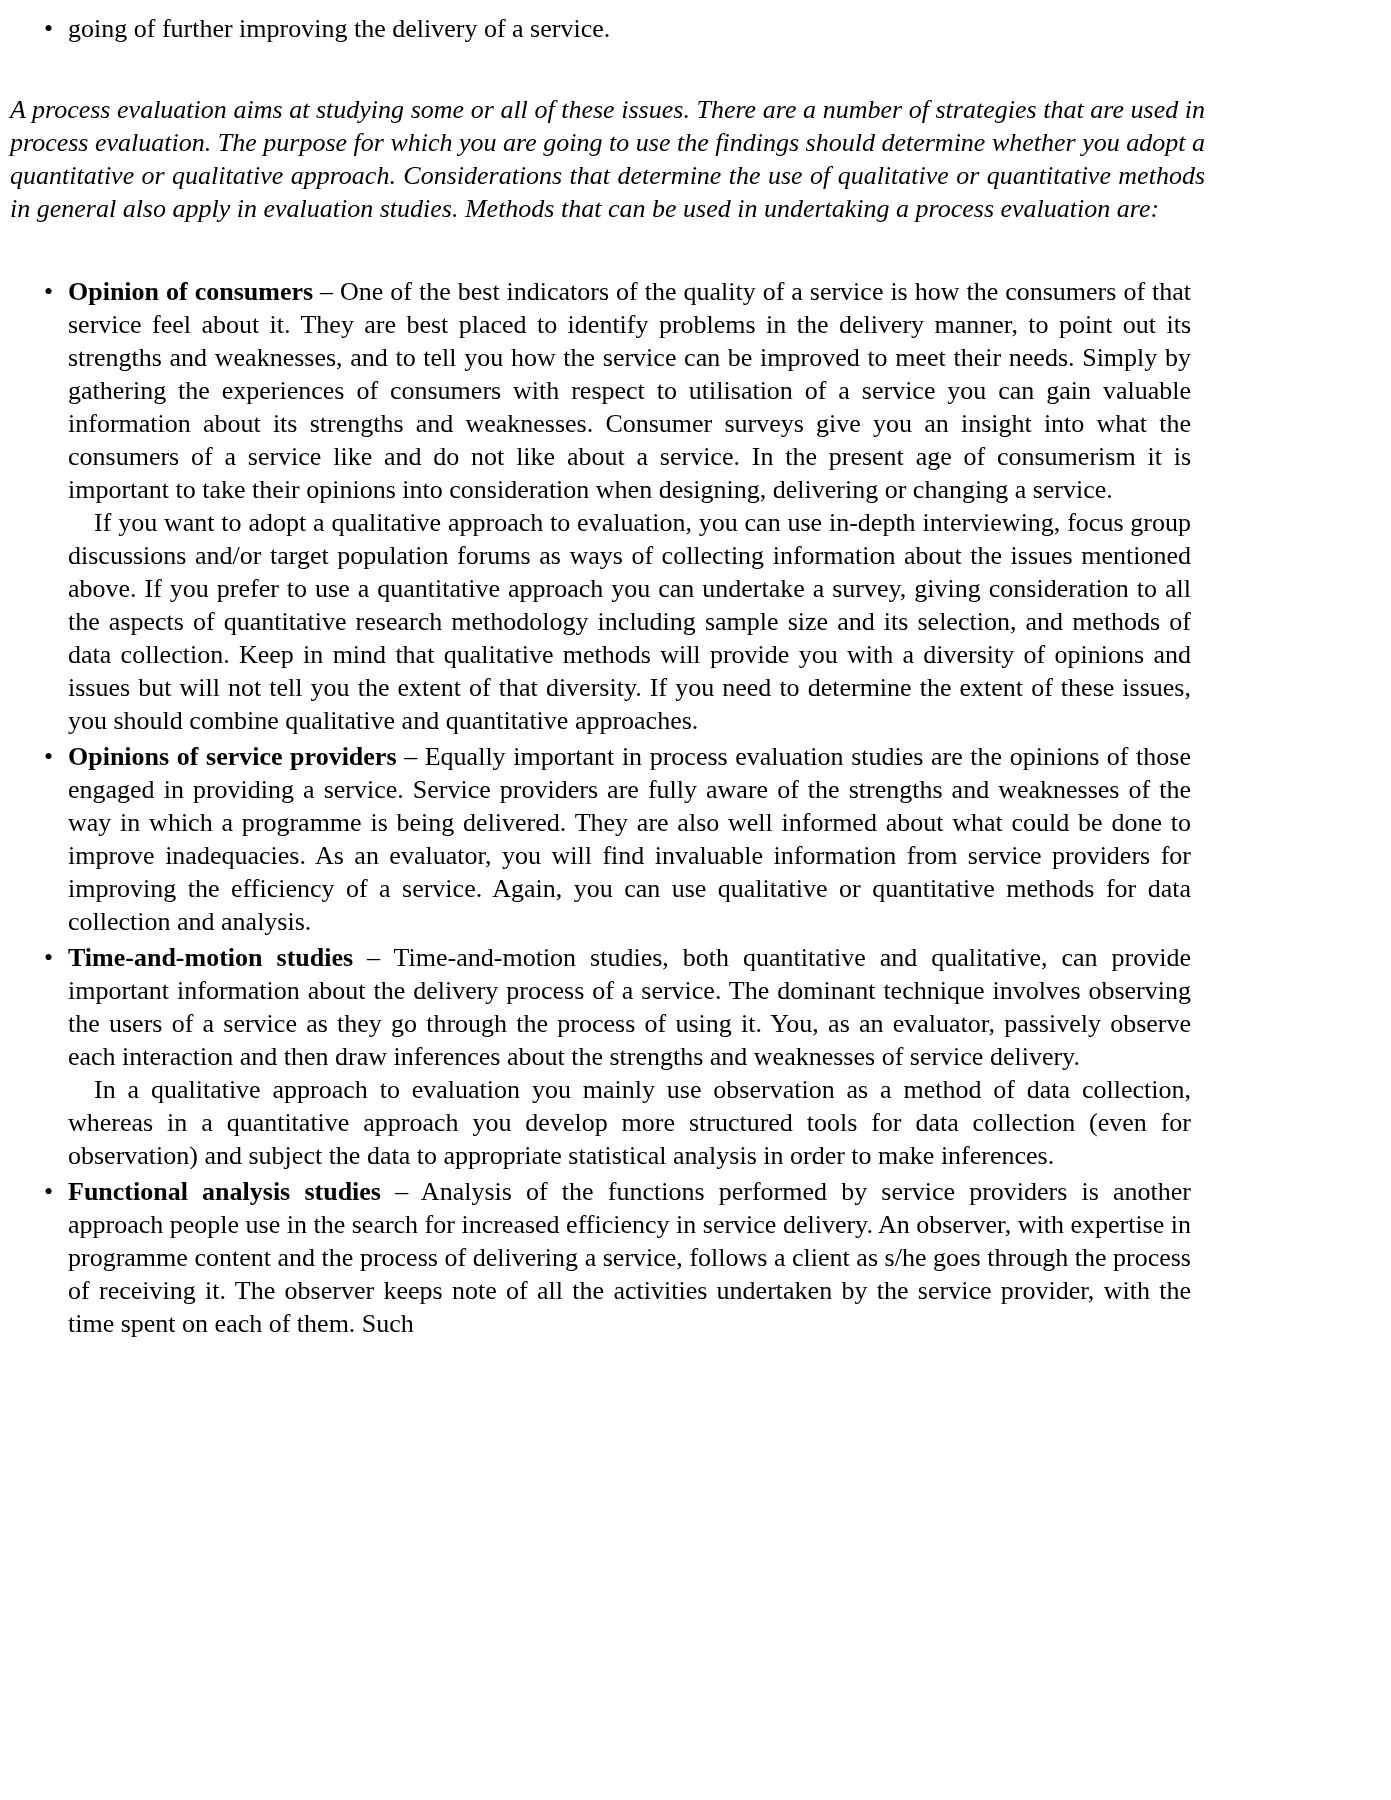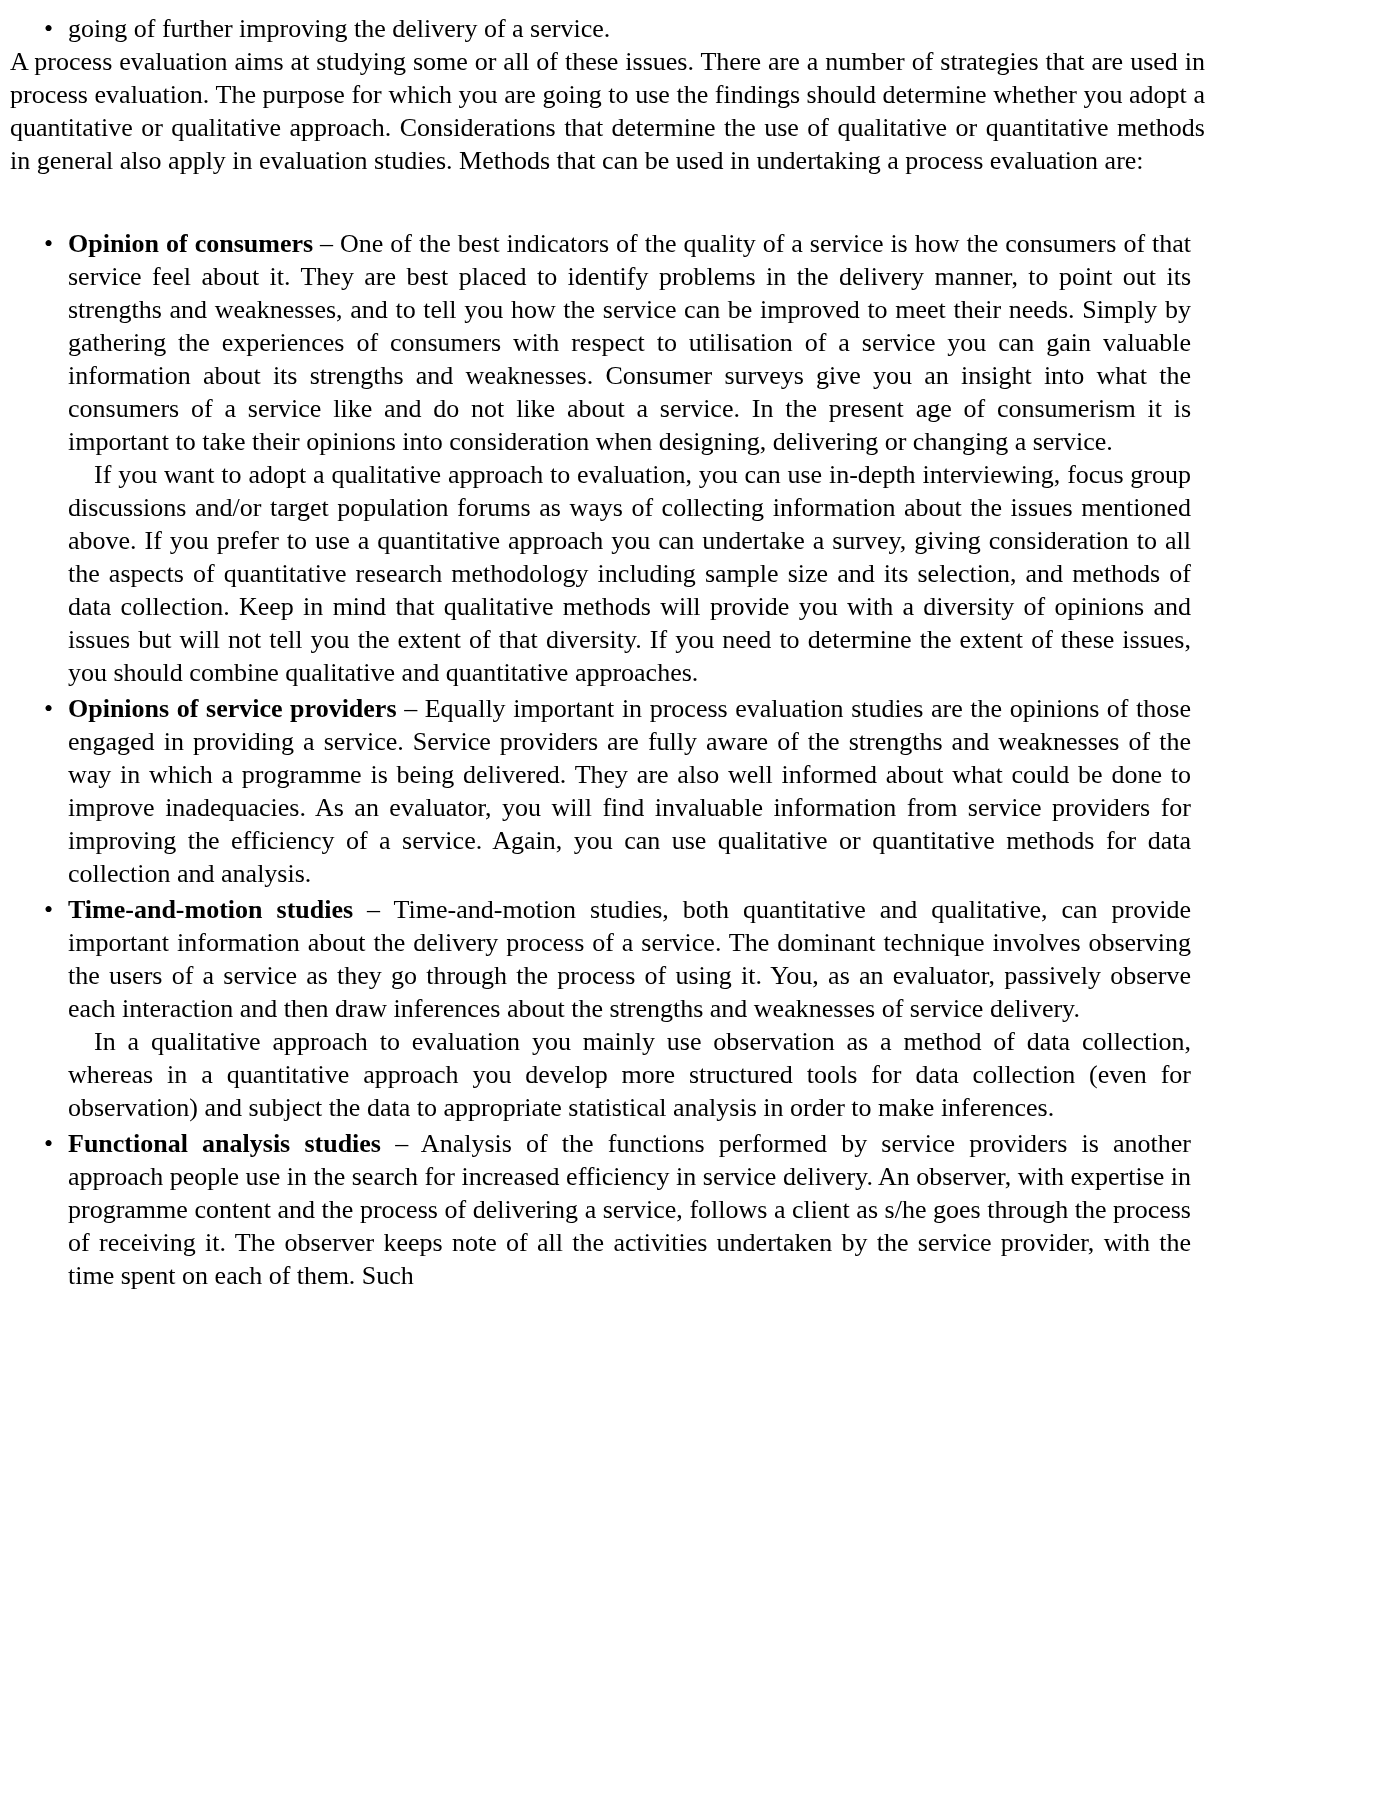--- a/index.html
+++ b/index.html
@@ -34,20 +34,22 @@
   li + li {
     margin-top: 3px;
   }
   .bullet {
     position: absolute;
     left: -24px;
     top: 0;
     font-size: 26px;
   }
   .intro {
+    margin-top: 48px;
+    font-style: italic;
   }
   .methods-list {
     margin-top: 50px;
   }
   .cont {
     text-indent: 26px;
   }
   .item-title {
     font-weight: bold;
     margin-top: 17px;

